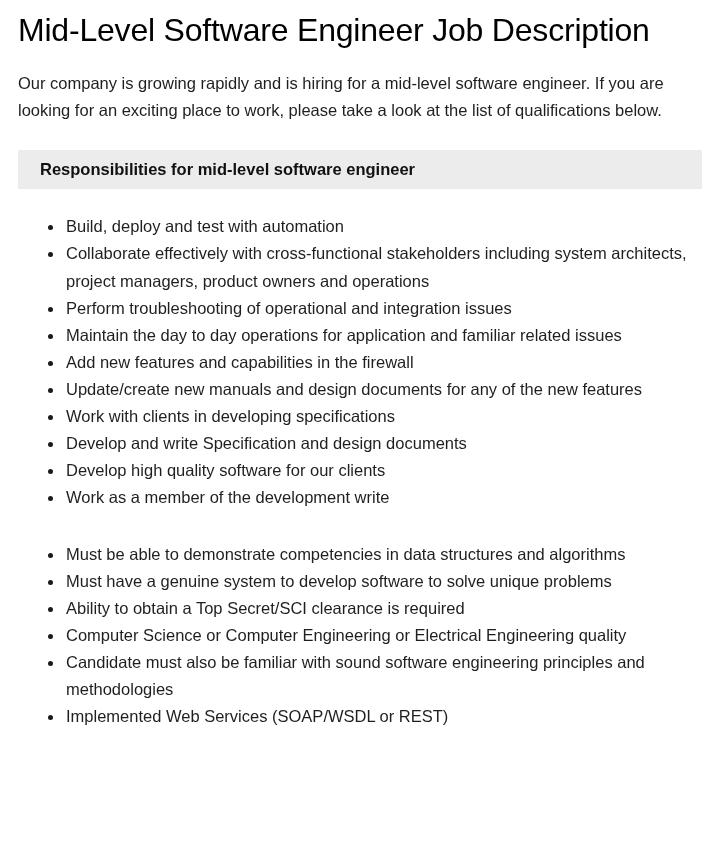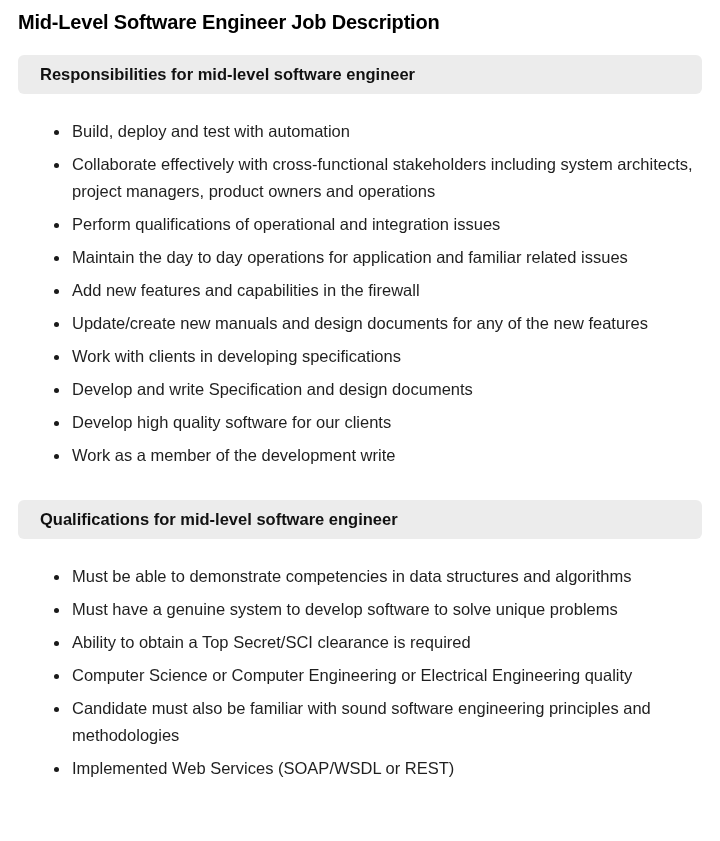--- a/index.html
+++ b/index.html
@@ -12,88 +12,88 @@
     min-height: 841px;
     font-family: "Liberation Sans", sans-serif;
     color: #1a1a1a;
     -webkit-font-smoothing: antialiased;
   }
   .page {
     padding: 6px 18px 20px 18px;
     box-sizing: border-box;
   }
   .doc-title {
-    font-size: 20px;
+    font-size: 32px;
     line-height: 1.25;
-    font-weight: 700;
+    font-weight: 400;
     color: #000000;
     margin: 4px 0 20px 0;
     letter-spacing: -0.2px;
   }
   .intro {
     font-size: 16.5px;
     line-height: 1.65;
     margin: 0 0 26px 0;
     color: #1f1f1f;
   }
   .section-header {
     background: #ececec;
     font-size: 16.5px;
     font-weight: 700;
     color: #111111;
     padding: 10px 22px;
     margin: 0 0 24px 0;
-    border-radius: 6px;
+    border-radius: 1px;
   }
   ul.bullet-list {
     margin: 0 0 30px 0;
     padding: 0 0 0 46px;
     list-style: disc;
   }
   ul.bullet-list li {
     font-size: 16.5px;
     line-height: 1.64;
     color: #1f1f1f;
     padding-left: 2px;
-    margin: 6px;
+    margin: 0;
   }
   ul.bullet-list li::marker {
     color: #1a1a1a;
     font-size: 15px;
   }
   .section-block:last-child ul.bullet-list {
     margin-bottom: 0;
   }
 </style>
 </head>
 <body>
 
 <div class="page">
 
   <h1 class="doc-title">Mid-Level Software Engineer Job Description</h1>
 
+  <p class="intro">Our company is growing rapidly and is hiring for a mid-level software engineer. If you are looking for an exciting place to work, please take a look at the list of qualifications below.</p>
 
   <div class="section-block">
     <div class="section-header">Responsibilities for mid-level software engineer</div>
     <ul class="bullet-list">
       <li>Build, deploy and test with automation</li>
       <li>Collaborate effectively with cross-functional stakeholders including system architects, project managers, product owners and operations</li>
-      <li>Perform qualifications of operational and integration issues</li>
+      <li>Perform troubleshooting of operational and integration issues</li>
       <li>Maintain the day to day operations for application and familiar related issues</li>
       <li>Add new features and capabilities in the firewall</li>
       <li>Update/create new manuals and design documents for any of the new features</li>
       <li>Work with clients in developing specifications</li>
       <li>Develop and write Specification and design documents</li>
       <li>Develop high quality software for our clients</li>
       <li>Work as a member of the development write</li>
     </ul>
   </div>
 
   <div class="section-block">
-    <div class="section-header">Qualifications for mid-level software engineer</div>
     <ul class="bullet-list">
       <li>Must be able to demonstrate competencies in data structures and algorithms</li>
       <li>Must have a genuine system to develop software to solve unique problems</li>
       <li>Ability to obtain a Top Secret/SCI clearance is required</li>
       <li>Computer Science or Computer Engineering or Electrical Engineering quality</li>
       <li>Candidate must also be familiar with sound software engineering principles and methodologies</li>
       <li>Implemented Web Services (SOAP/WSDL or REST)</li>
     </ul>
   </div>
 

